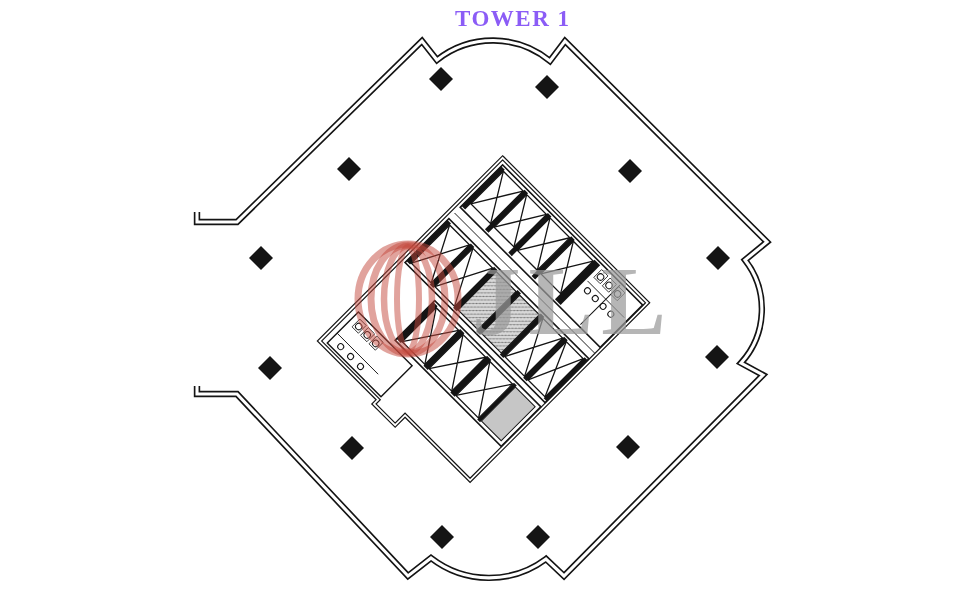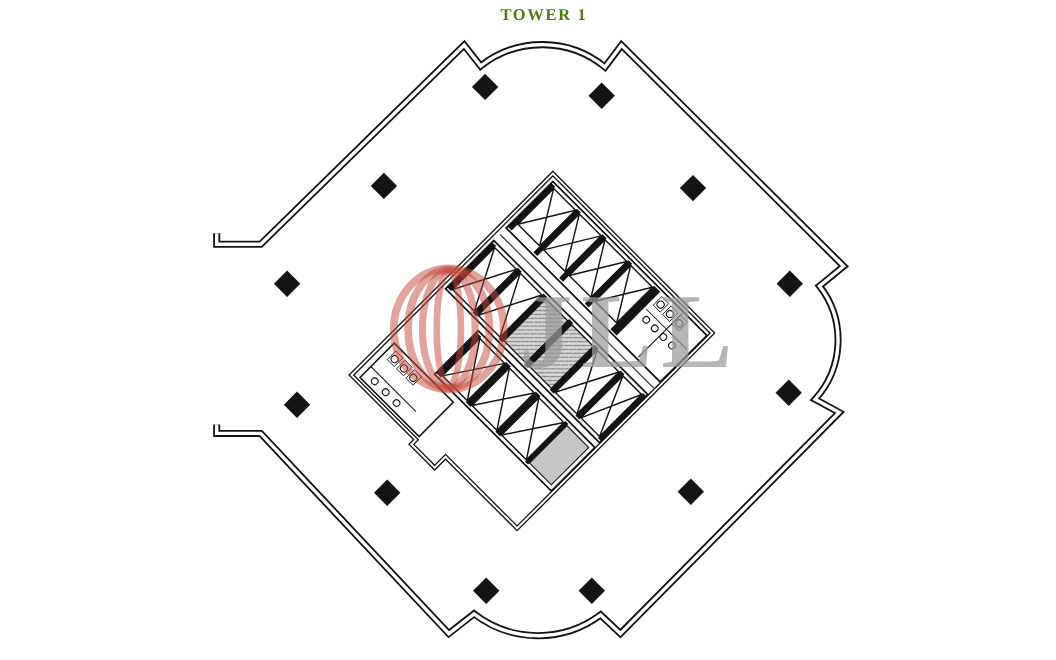--- a/index.html
+++ b/index.html
@@ -7,24 +7,24 @@
     width:960px;height:600px;
     background:#ffffff;
     font-family:"Liberation Serif", serif;
     position:relative;
     overflow:hidden;
   }
   .stage{position:absolute;inset:0;width:960px;height:600px;}
   .plan-title{
     position:absolute;
     top:6px;left:455px;
-    font-size:15px;
+    font-size:23px;
     font-weight:bold;
     letter-spacing:1.5px;
-    color:#4d7c0f;
+    color:#8b5cf6;
     white-space:nowrap;
   }
   svg{position:absolute;top:0;left:0;}
 </style>
 </head>
 <body>
 
 <div class="stage">
 
   <div class="plan-title">TOWER 1</div>

